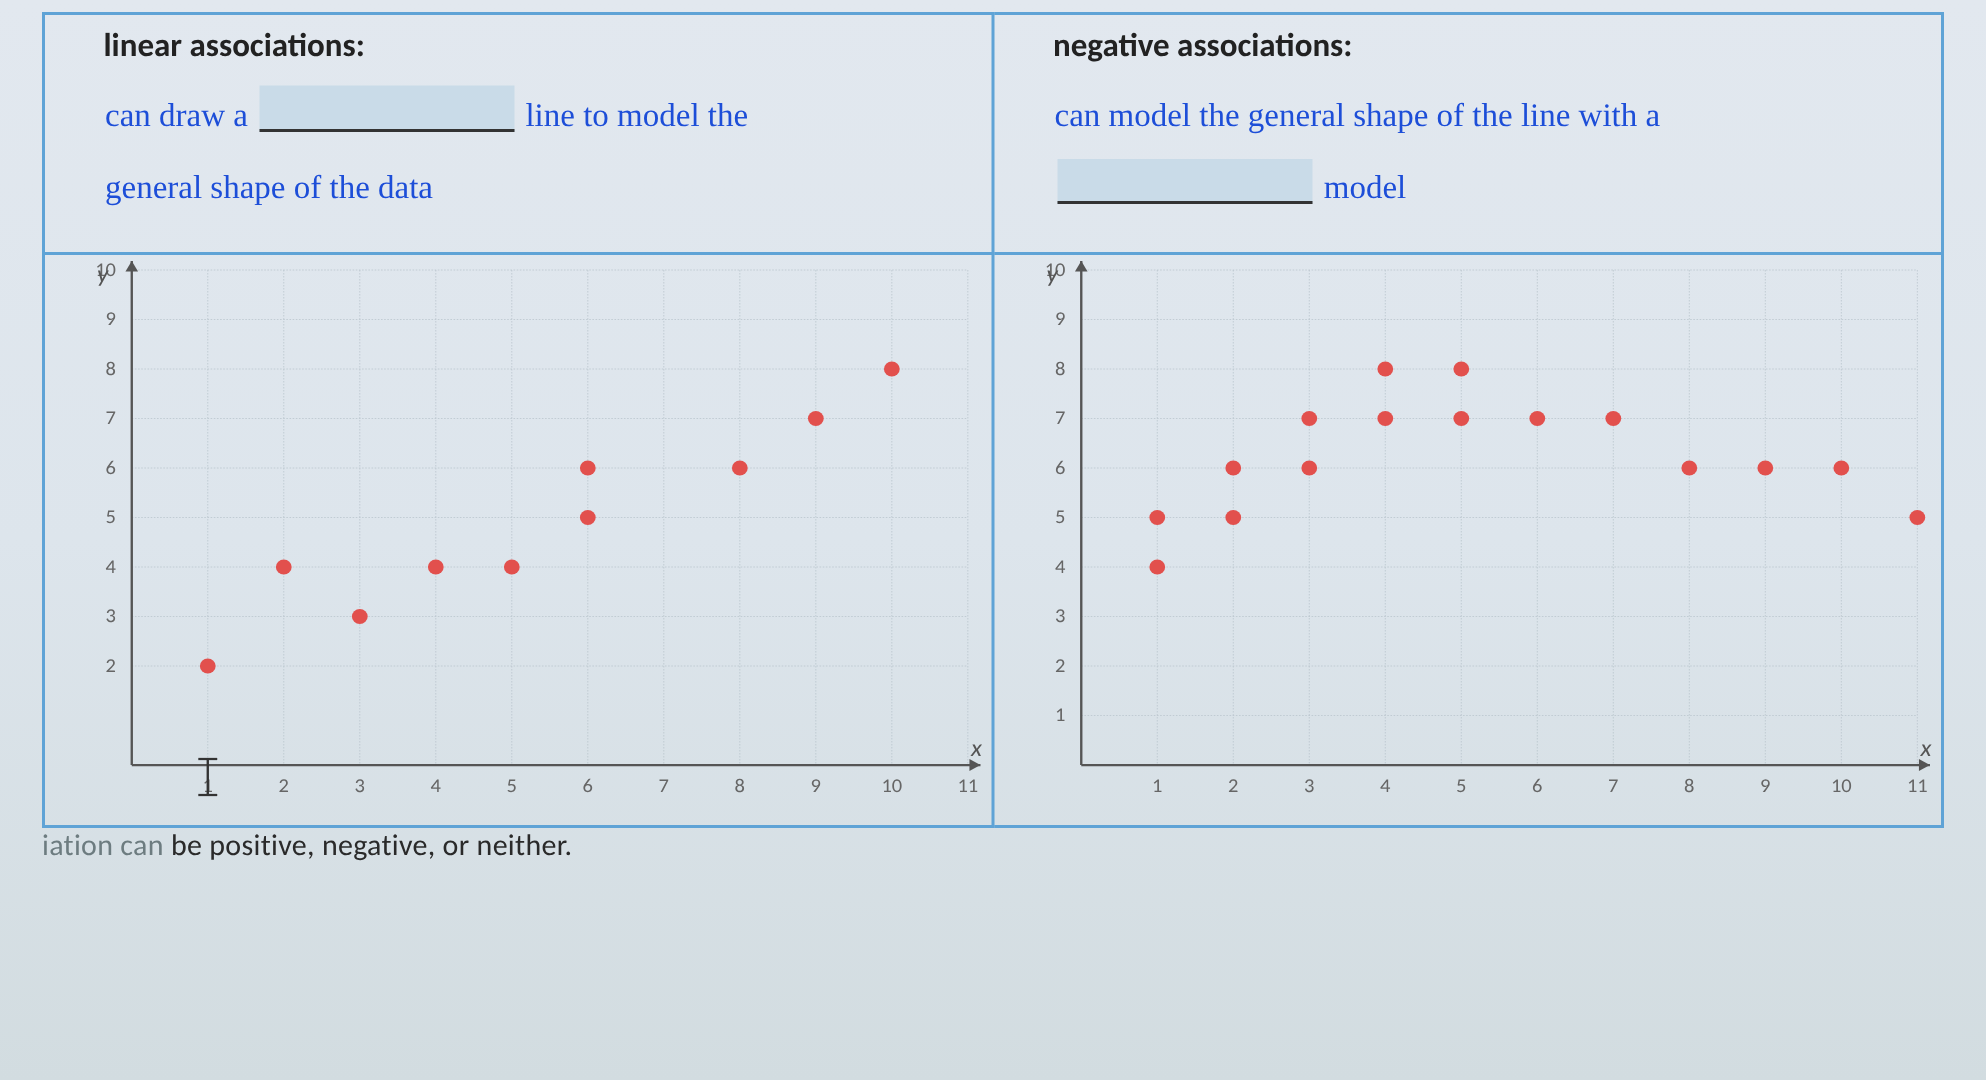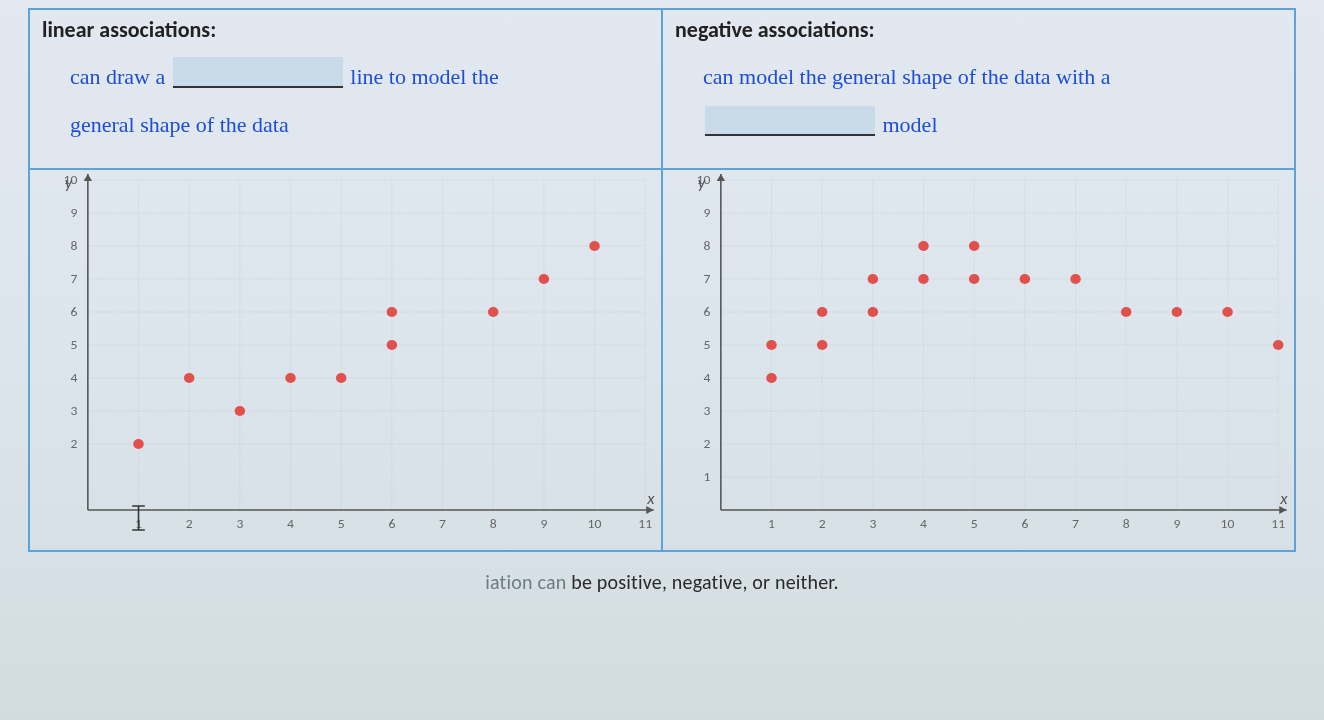--- a/index.html
+++ b/index.html
@@ -21,20 +21,21 @@
     border: 2px solid #5fa3d6;
     vertical-align: top;
     padding: 0;
     width: 50%;
   }
   .header-cell {
     padding: 6px 12px 4px 12px;
     font-size: 22px;
     font-weight: 700;
     color: #222;
+    margin-left: 27px;
   }
   .desc-cell {
     padding: 6px 30px 18px 40px;
     font-size: 22px;
     color: #1d4ed8;
     line-height: 2.2;
     font-family: Liberation Serif, serif;
   }
   .blank {
     display: inline-block;
@@ -49,24 +50,23 @@
   }
   .chart-cell {
     padding: 8px 10px 10px 10px;
   }
   .chart {
     width: 100%;
     height: 380px;
     position: relative;
   }
   .footer {
-    text-align: center;
+    text-align: left;
     font-size: 20px;
     color: #2a2a2a;
-    margin-top: 18px;
     letter-spacing: 0.2px;
   }
   .footer .fade {
     color: #6d7c80;
   }
   svg text { font-family: Calibri, Arial, sans-serif; fill: #555; }
   .axis-label { font-style: italic; font-size: 16px; fill:#555; }
   .tick-label { font-size: 13px; fill:#666; }
   .gridline { stroke: #b9c4cc; stroke-width: 0.5; stroke-dasharray: 1 1; }
   .axis { stroke: #555; stroke-width: 1.5; }
@@ -84,21 +84,21 @@
       <div class="desc-cell">
         <span>can draw a </span>
         <span class="blank"></span>
         <span> line to model the</span><br>
         <span>general shape of the data</span>
       </div>
     </td>
     <td>
       <div class="header-cell">negative associations:</div>
       <div class="desc-cell">
-        <span>can model the general shape of the data with a</span><br>
+        <span>can model the general shape of the line with a</span><br>
         <span class="blank"></span>
         <span> model</span>
       </div>
     </td>
   </tr>
   <tr>
     <td class="chart-cell">
       <div class="chart">
         <svg id="chart0" width="100%" height="100%" viewBox="0 0 600 380" preserveAspectRatio="none">
               <line class="gridline" x1="103.18181818181819" y1="10" x2="103.18181818181819" y2="340"></line>

